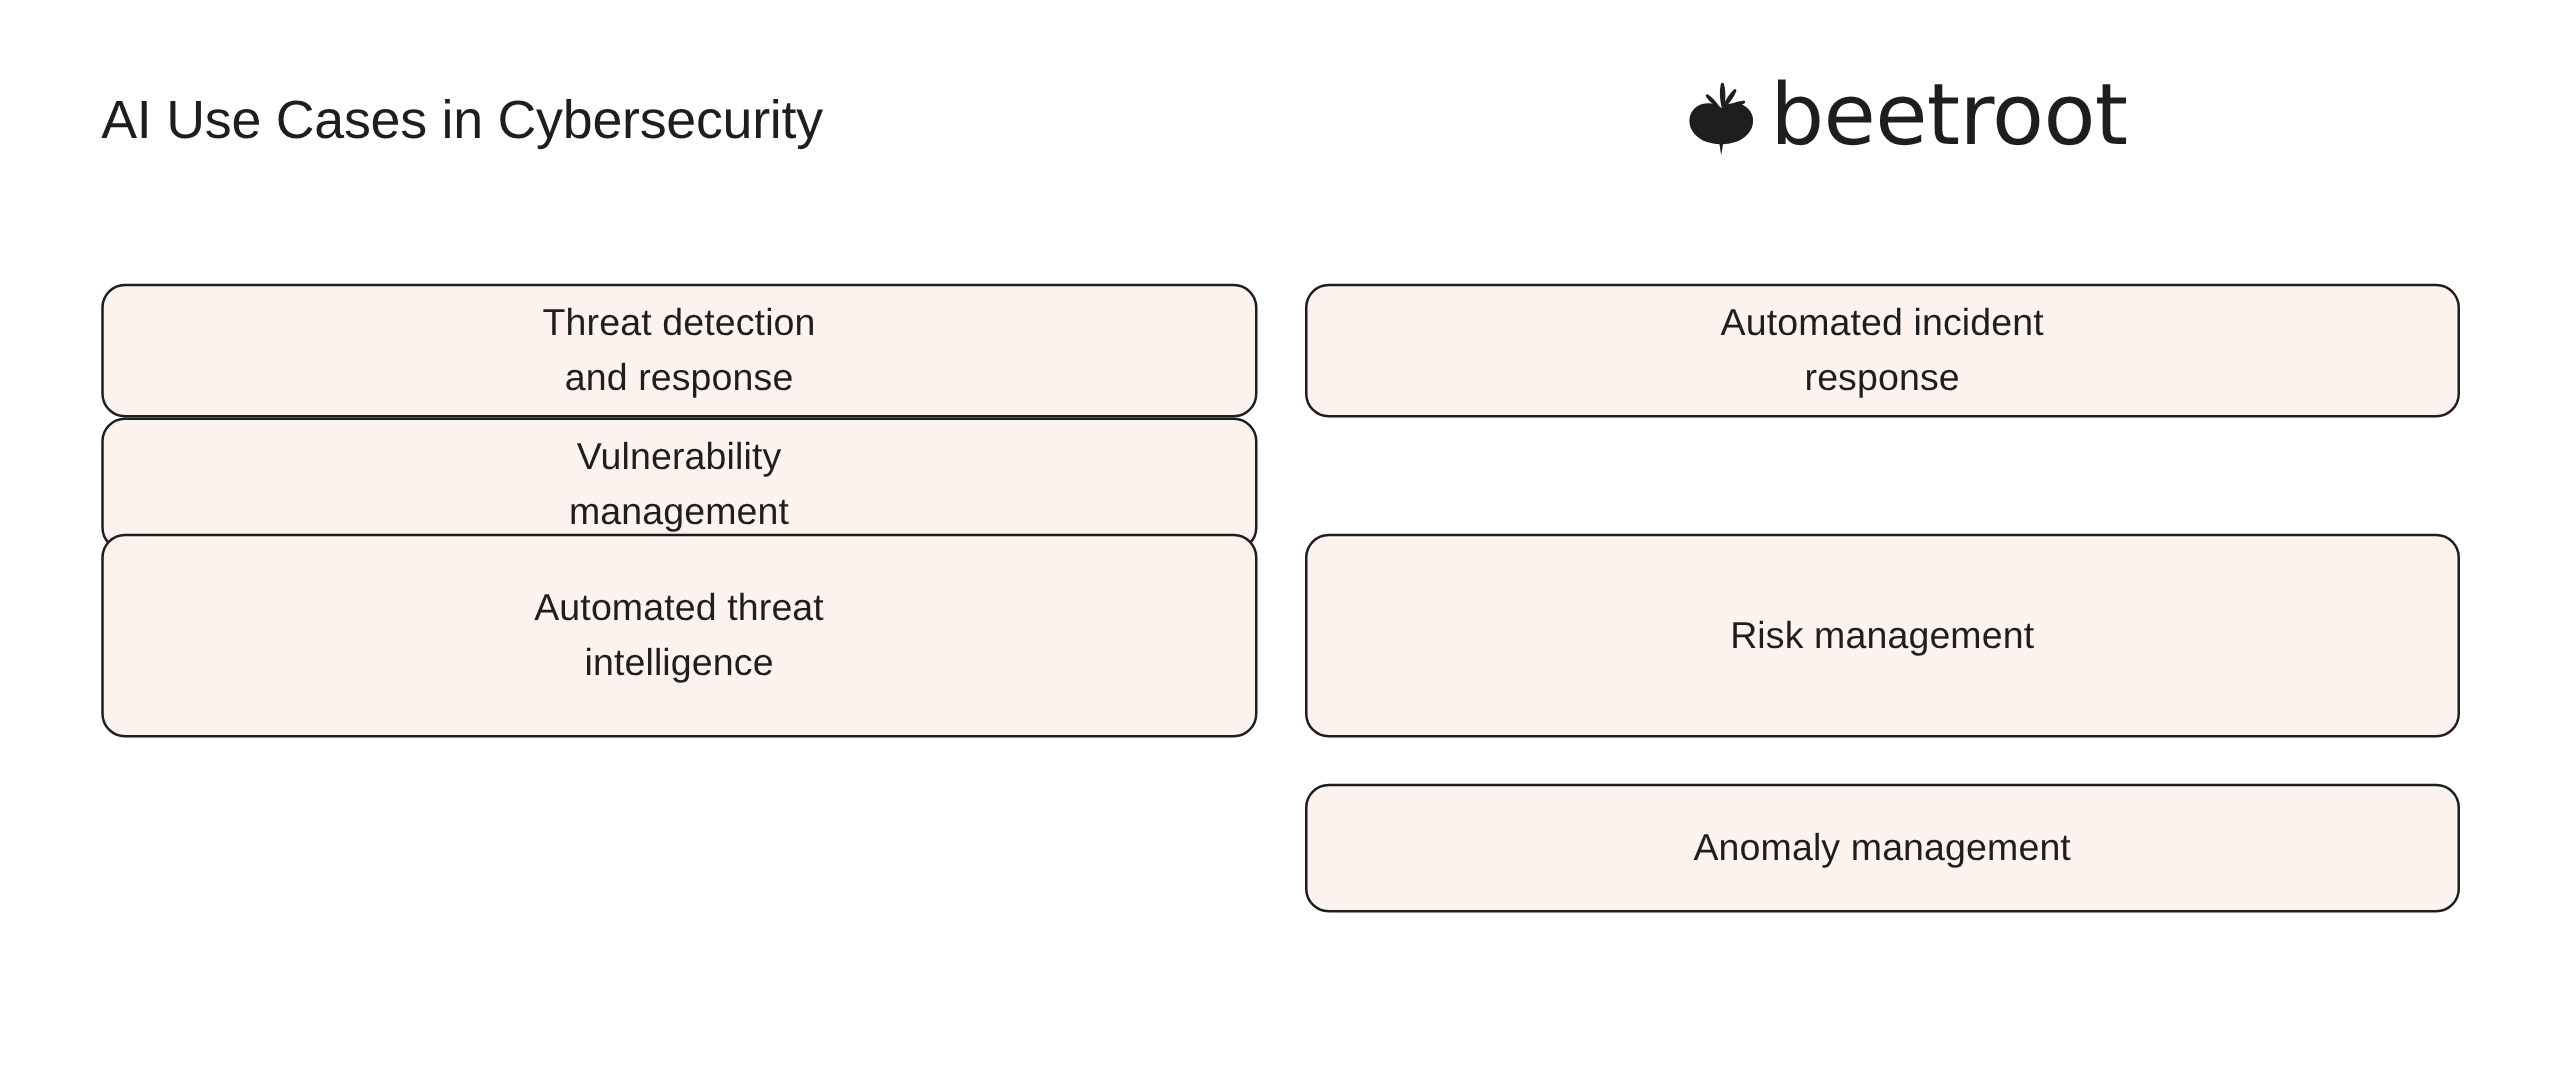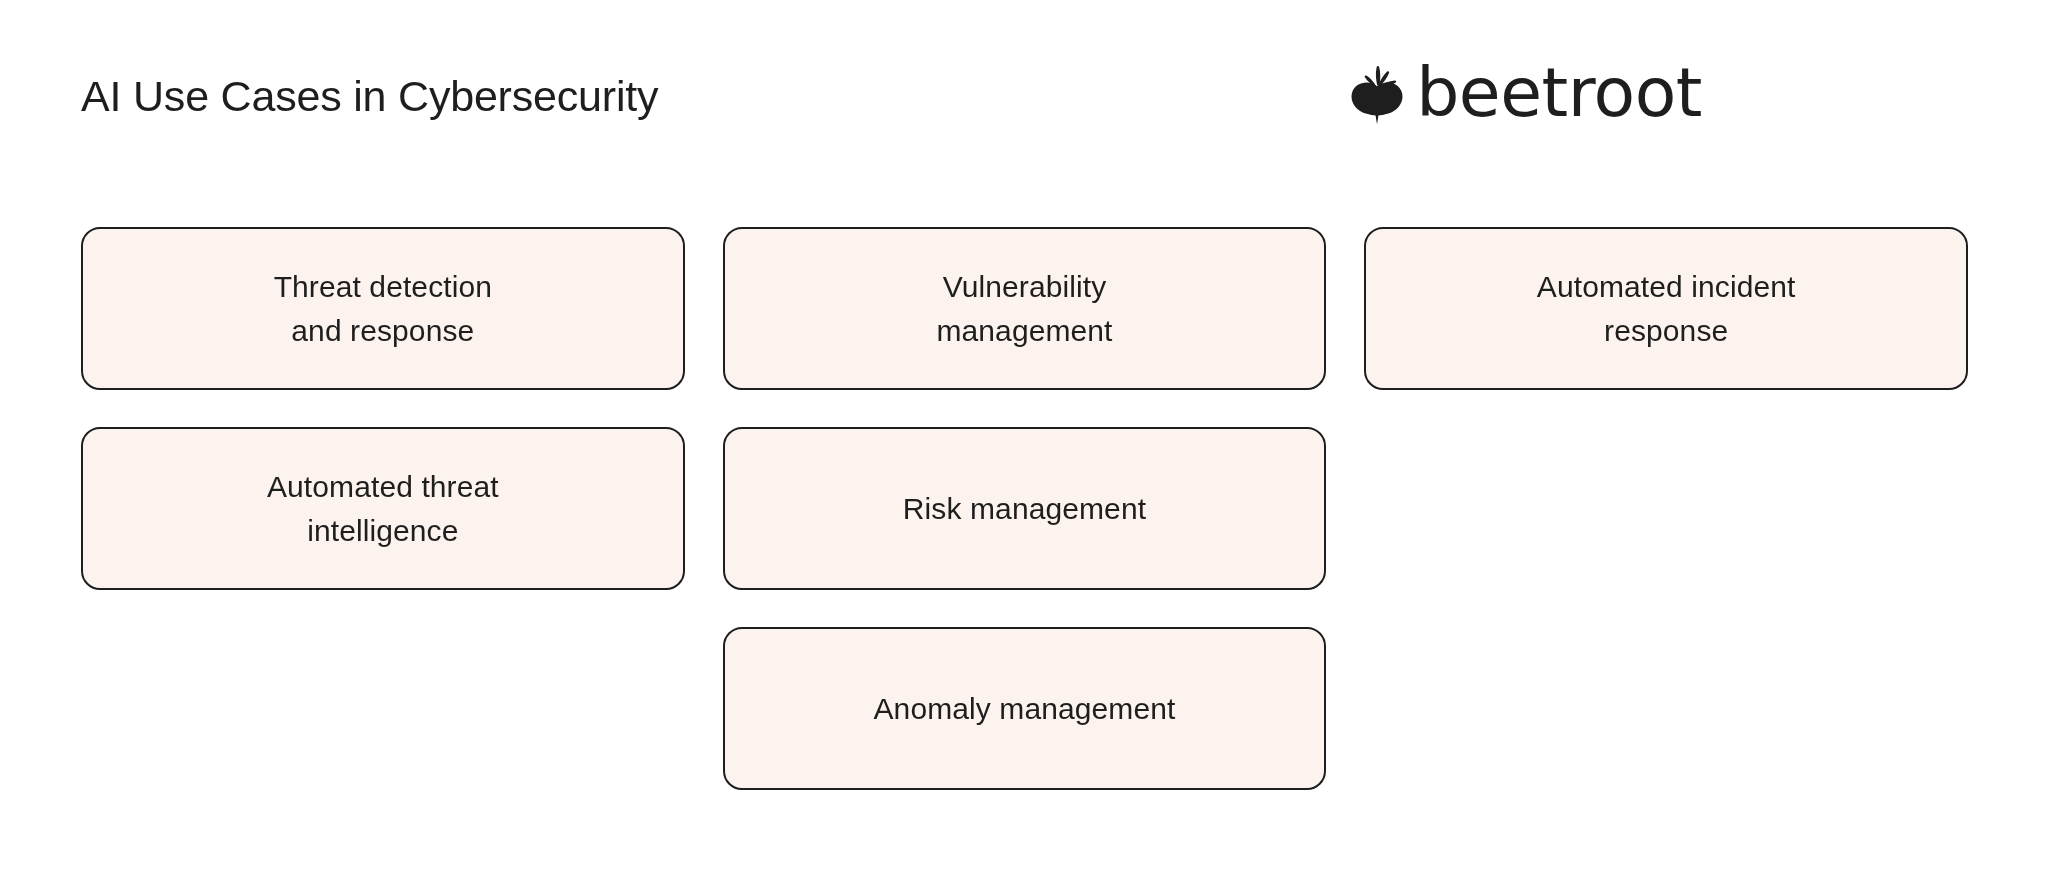--- a/index.html
+++ b/index.html
@@ -69,21 +69,21 @@
     left: 81px;
     top: 227px;
     width: 1887px;
     display: flex;
     flex-direction: column;
     gap: 37px;
   }
 
   .grid-row {
     display: grid;
-    grid-template-columns: repeat(3, 1fr);
+    grid-template-columns: repeat(2, 1fr);
     column-gap: 38px;
     height: 163px;
   }
 
   .card {
     background: #FDF3EE;
     border: 2.2px solid #1E1E1E;
     border-radius: 19px;
     display: flex;
     align-items: center;
@@ -129,26 +129,26 @@
   </div>
 
   <div class="grid">
 
     <div class="grid-row">
       <div class="card">
         <span class="card-label">Threat detection
 and response</span>
       </div>
       <div class="card">
+        <span class="card-label">Automated incident
+response</span>
+      </div>
+      <div class="card">
         <span class="card-label">Vulnerability
 management</span>
-      </div>
-      <div class="card">
-        <span class="card-label">Automated incident
-response</span>
       </div>
     </div>
 
     <div class="grid-row">
       <div class="card">
         <span class="card-label">Automated threat
 intelligence</span>
       </div>
       <div class="card">
         <span class="card-label">Risk management</span>

